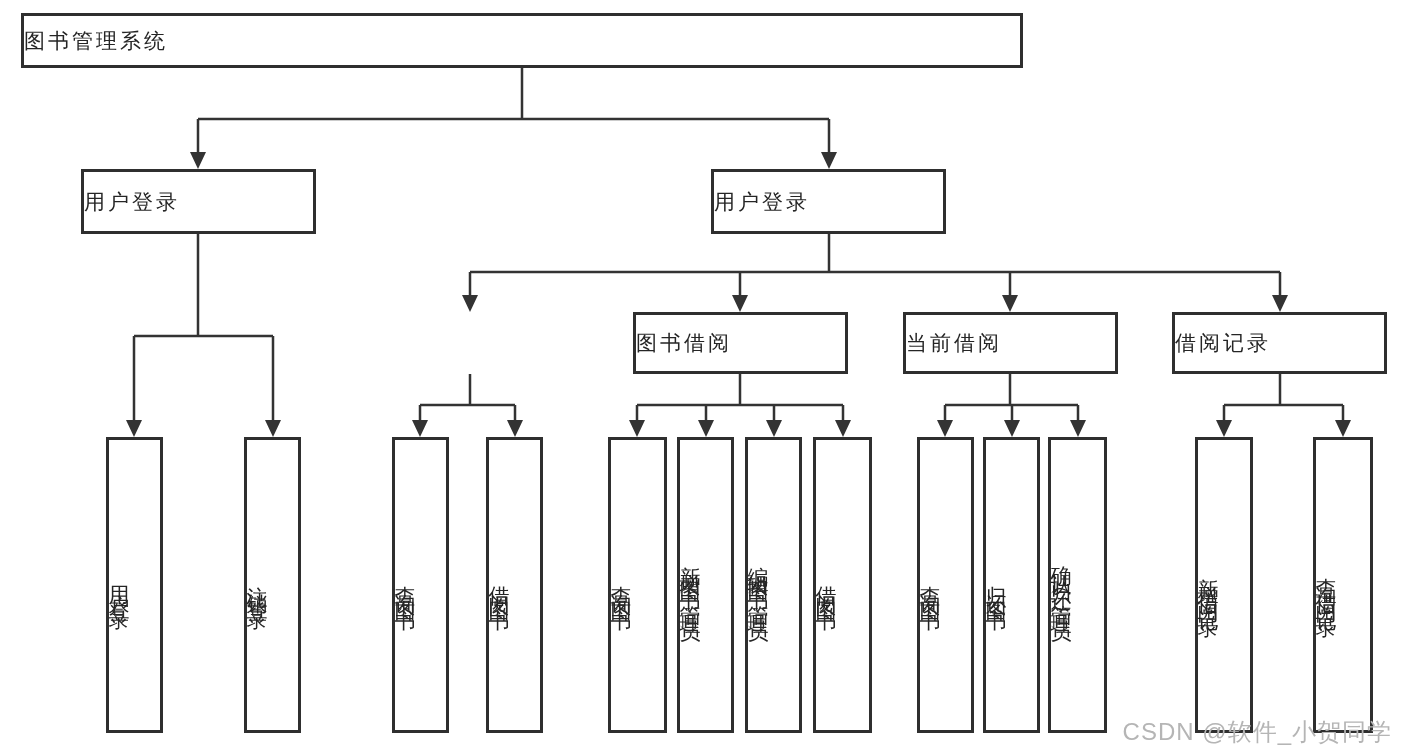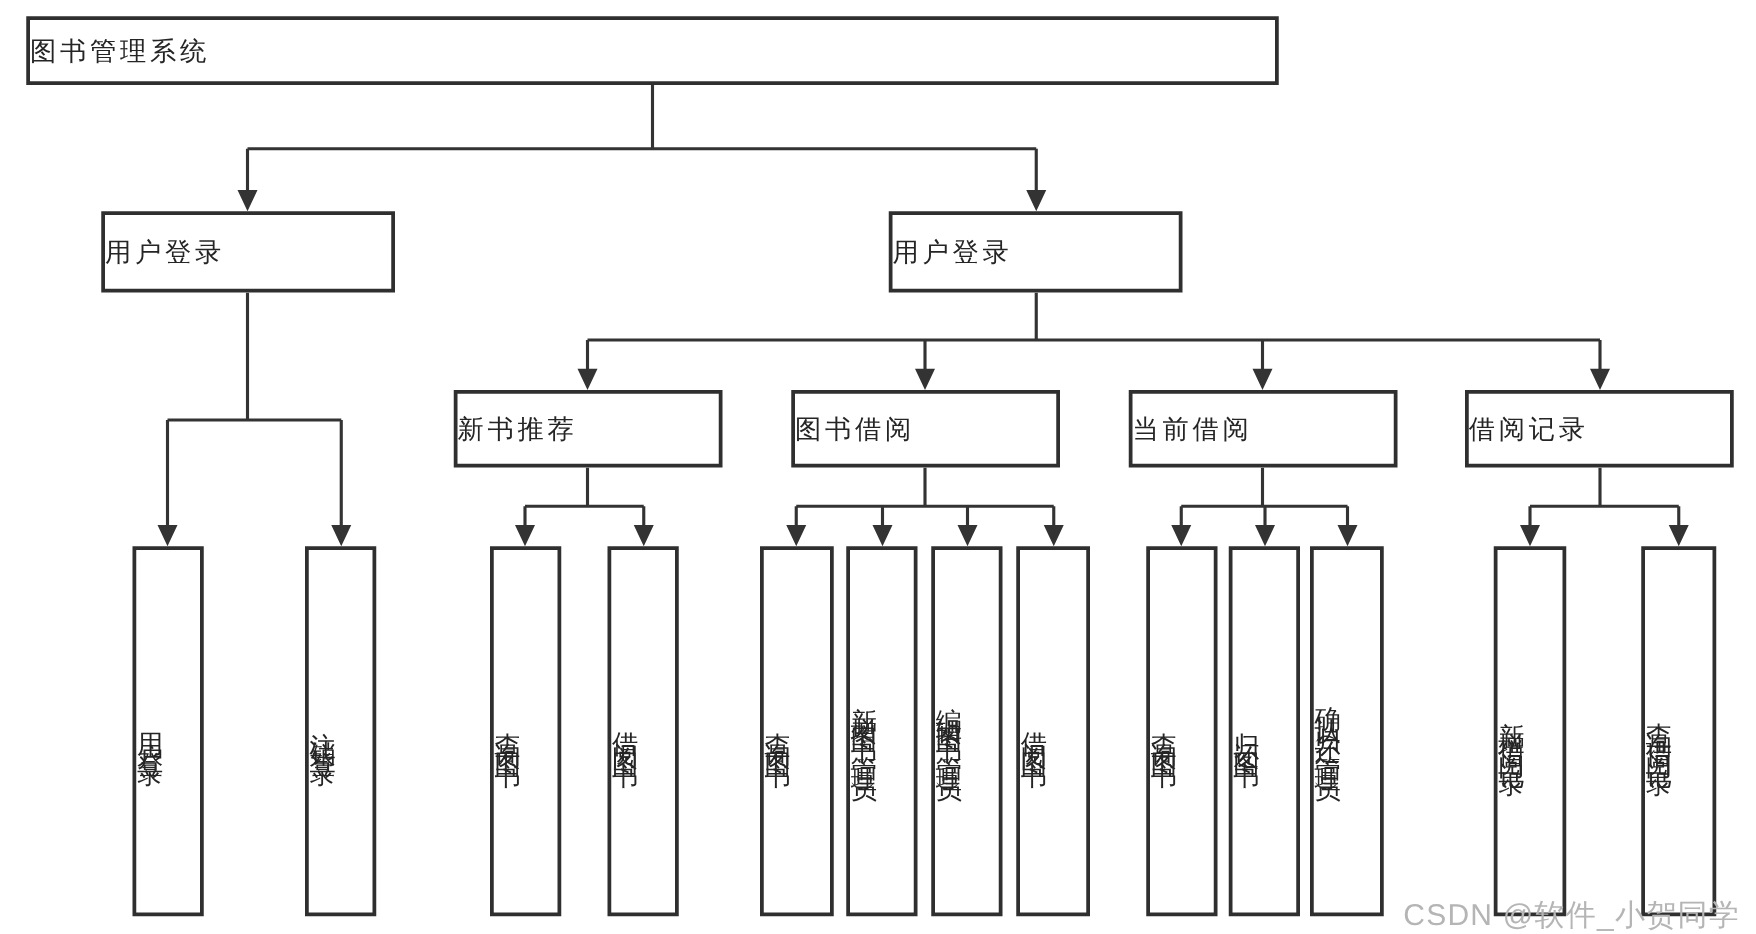--- a/index.html
+++ b/index.html
@@ -83,23 +83,20 @@
     <span>图书管理系统</span>
   </div>
 
   <div class="node" style="left:81px;top:169px;width:235px;height:65px">
     <span>用户登录</span>
   </div>
   <div class="node" style="left:711px;top:169px;width:235px;height:65px">
     <span>用户登录</span>
   </div>
 
-  <div class="node" style="left:363px;top:312px;width:215px;height:62px">
-    <span>新书推荐</span>
-  </div>
   <div class="node" style="left:633px;top:312px;width:215px;height:62px">
     <span>图书借阅</span>
   </div>
   <div class="node" style="left:903px;top:312px;width:215px;height:62px">
     <span>当前借阅</span>
   </div>
   <div class="node" style="left:1172px;top:312px;width:215px;height:62px">
     <span>借阅记录</span>
   </div>
 

